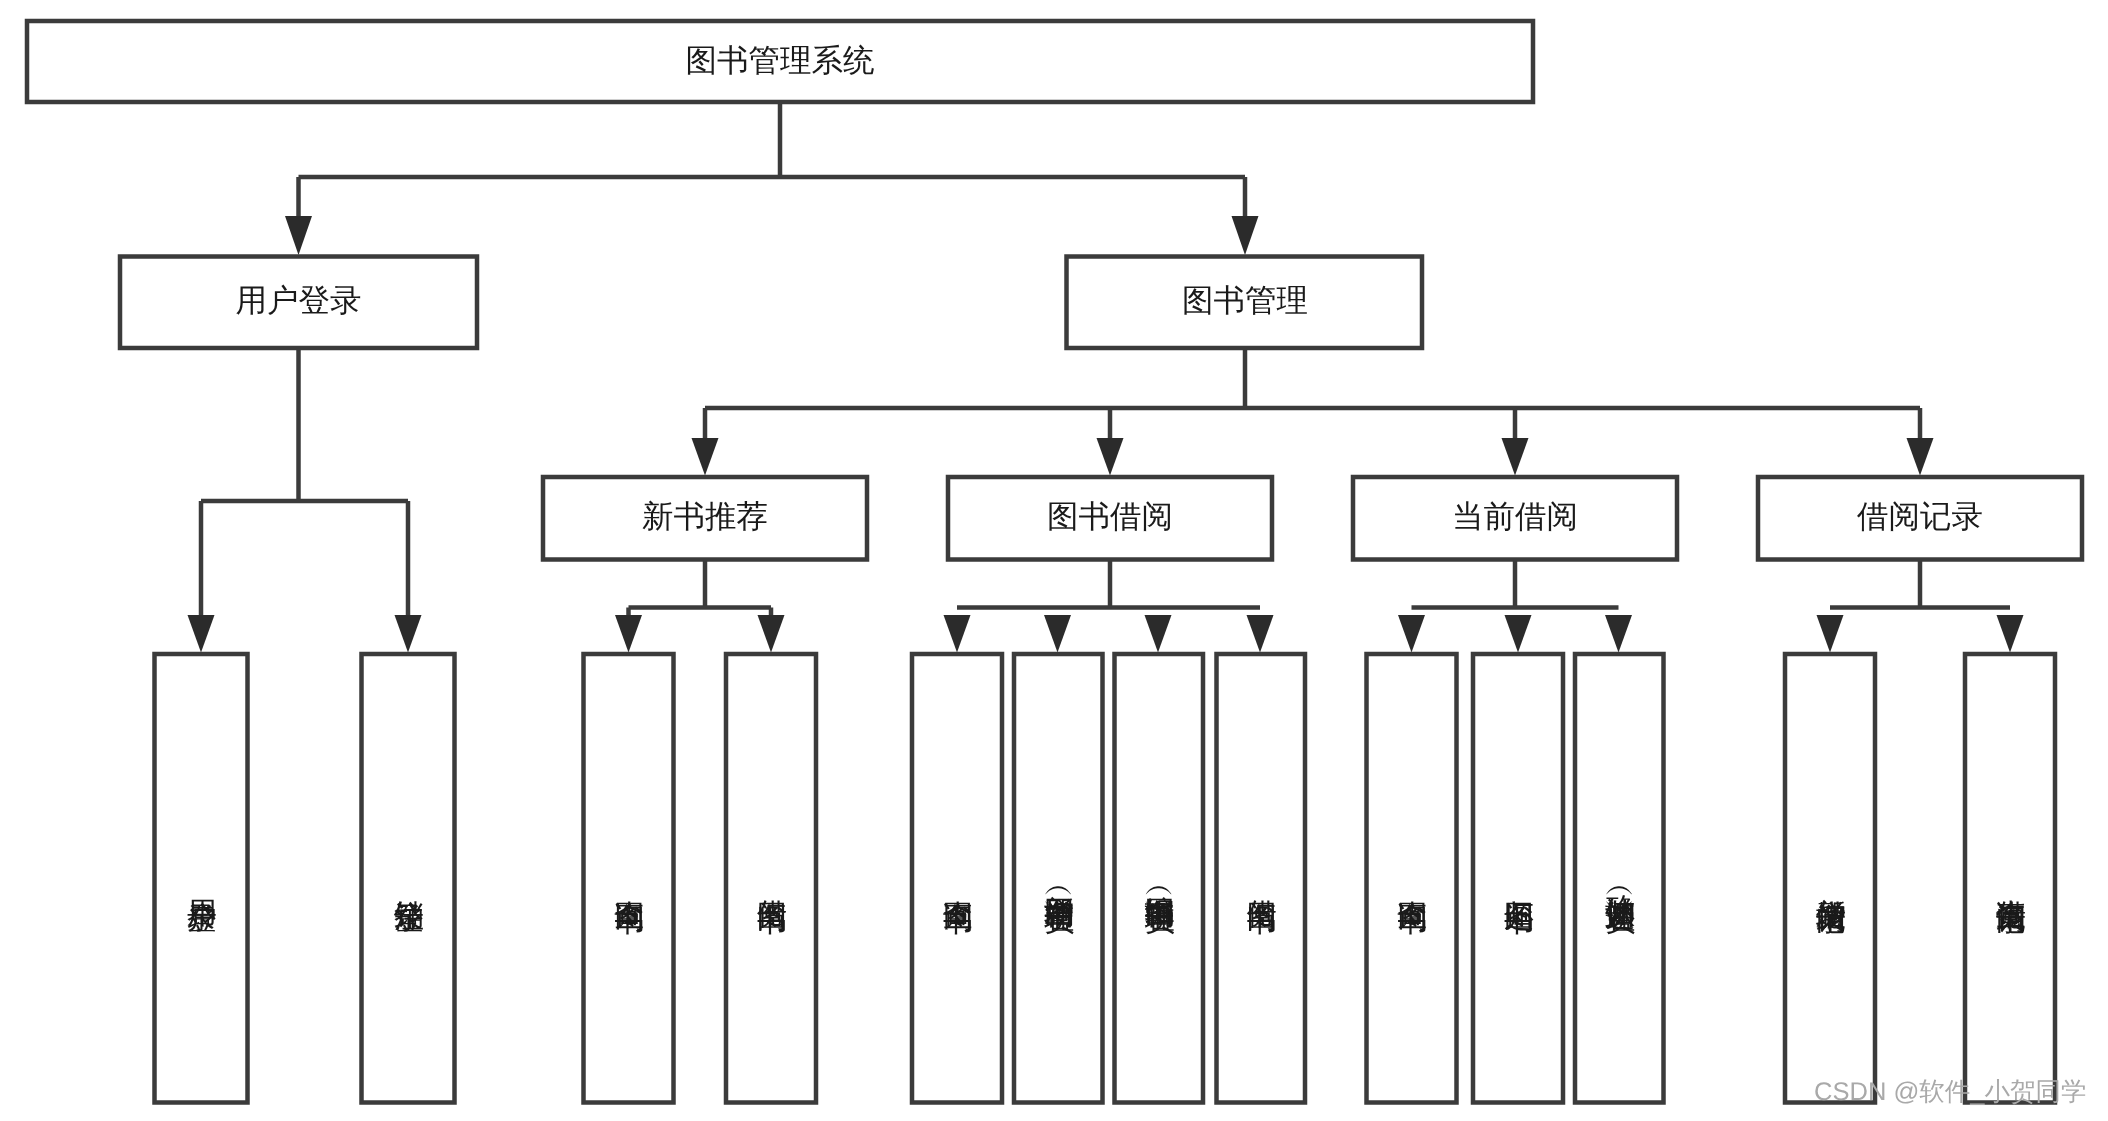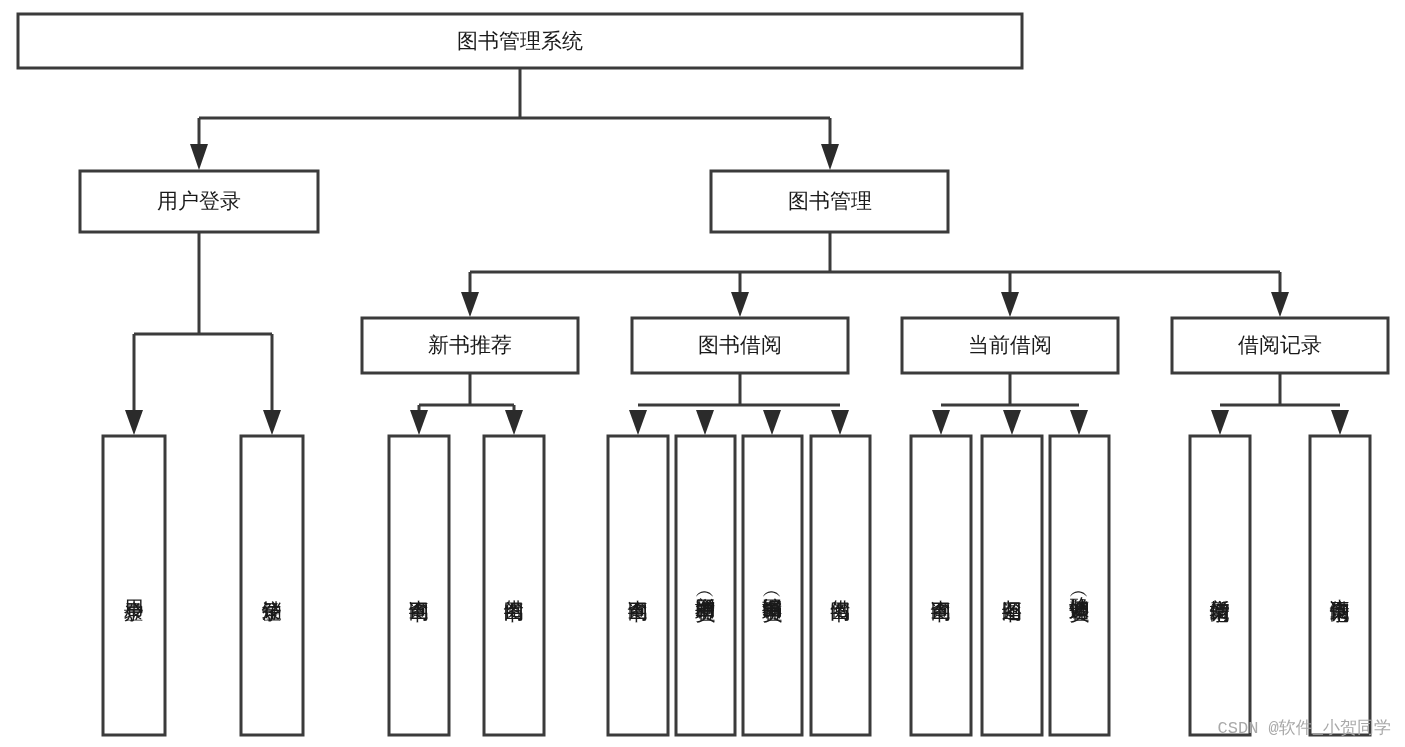--- a/index.html
+++ b/index.html
@@ -59,21 +59,21 @@
     align-items: center;
     justify-content: center;
     text-align: center;
     white-space: nowrap;
     pointer-events: none;
   }
   .watermark {
     position: absolute;
     right: 14px;
     bottom: 8px;
-    font-family: Liberation Mono, monospace;
+    font-family: Liberation Sans, sans-serif;
     font-size: 17px;
     color: #a9a9a9;
     white-space: nowrap;
   }
 </style>
 </head>
 <body>
 
 <div id="diagram-root">
 

